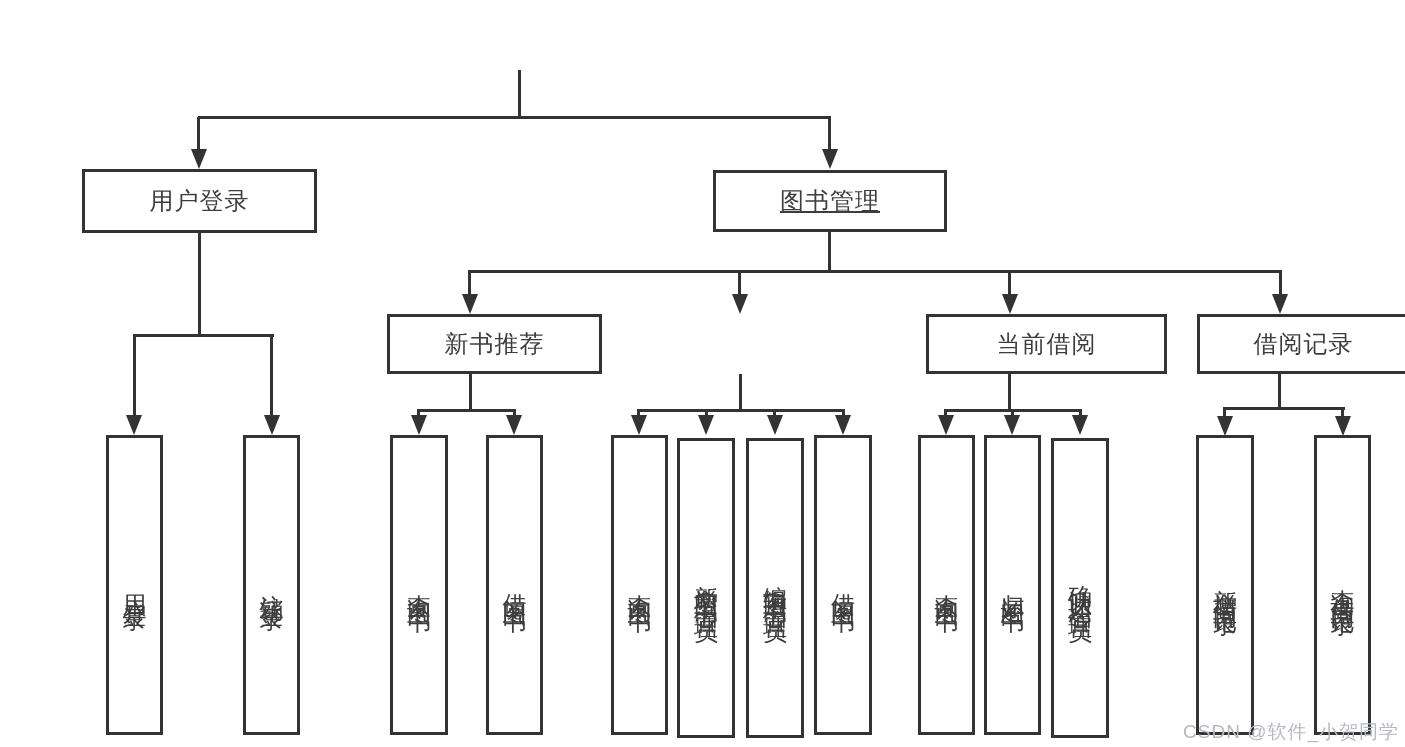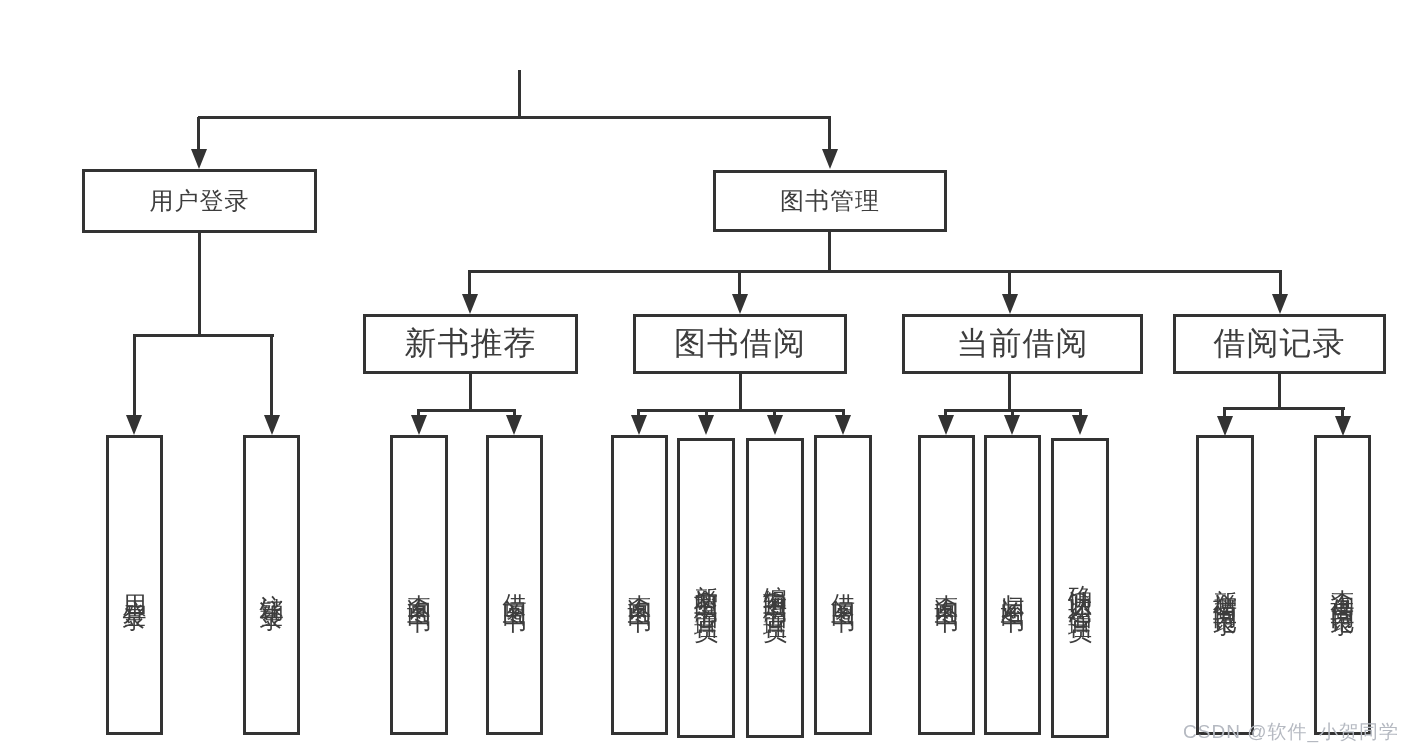--- a/index.html
+++ b/index.html
@@ -7,21 +7,21 @@
     position:relative;width:1405px;height:747px;background:#ffffff;overflow:hidden;
     font-family:"Liberation Sans","DejaVu Sans",sans-serif;color:#3d3d3d;
   }
   .node{
     position:absolute;box-sizing:border-box;border:3px solid #333333;background:#ffffff;
     display:flex;align-items:center;justify-content:center;text-align:center;
     color:#3d3d3d;z-index:3;
   }
   .node.lvl1{font-size:23px;letter-spacing:6px;}
   .node.lvl2{font-size:24px;letter-spacing:1px;}
-  .node.lvl3{font-size:32px;letter-spacing:1px;}
+  .node.lvl3{font-size:24px;letter-spacing:1px;margin-left:24px;}
   .node.leaf{
     writing-mode:vertical-rl;text-orientation:mixed;
     font-size:24px;letter-spacing:5px;line-height:1;
   }
   .ln{position:absolute;background:#333333;z-index:1;}
   .arrow{
     position:absolute;width:0;height:0;z-index:2;
     border-left:8px solid transparent;border-right:8px solid transparent;
     border-top:20px solid #333333;
   }
@@ -92,31 +92,28 @@
   <div class="ln" style="left:1223px;top:407px;width:3px;height:11px;"></div>
   <div class="ln" style="left:1341px;top:407px;width:3px;height:11px;"></div>
   <div class="arrow" style="left:1217px;top:416px;"></div>
   <div class="arrow" style="left:1335px;top:416px;"></div>
 
 
   <div class="node lvl2" style="left:82px;top:169px;width:235px;height:64px;">
     <span>用户登录</span>
   </div>
 
-  <div class="node lvl2" style="left:713px;top:170px;width:234px;height:62px;">
+  <div class="node lvl2" style="left:713px;top:170px;width:234px;height:62px;text-decoration:underline;">
     <span>图书管理</span>
   </div>
 
   <div class="node lvl3" style="left:363px;top:314px;width:215px;height:60px;">
     <span>新书推荐</span>
   </div>
 
-  <div class="node lvl3" style="left:633px;top:314px;width:214px;height:60px;">
-    <span>图书借阅</span>
-  </div>
 
   <div class="node lvl3" style="left:902px;top:314px;width:241px;height:60px;">
     <span>当前借阅</span>
   </div>
 
   <div class="node lvl3" style="left:1173px;top:314px;width:213px;height:60px;">
     <span>借阅记录</span>
   </div>
 
   <div class="node leaf" style="left:106px;top:435px;width:57px;height:300px;">

